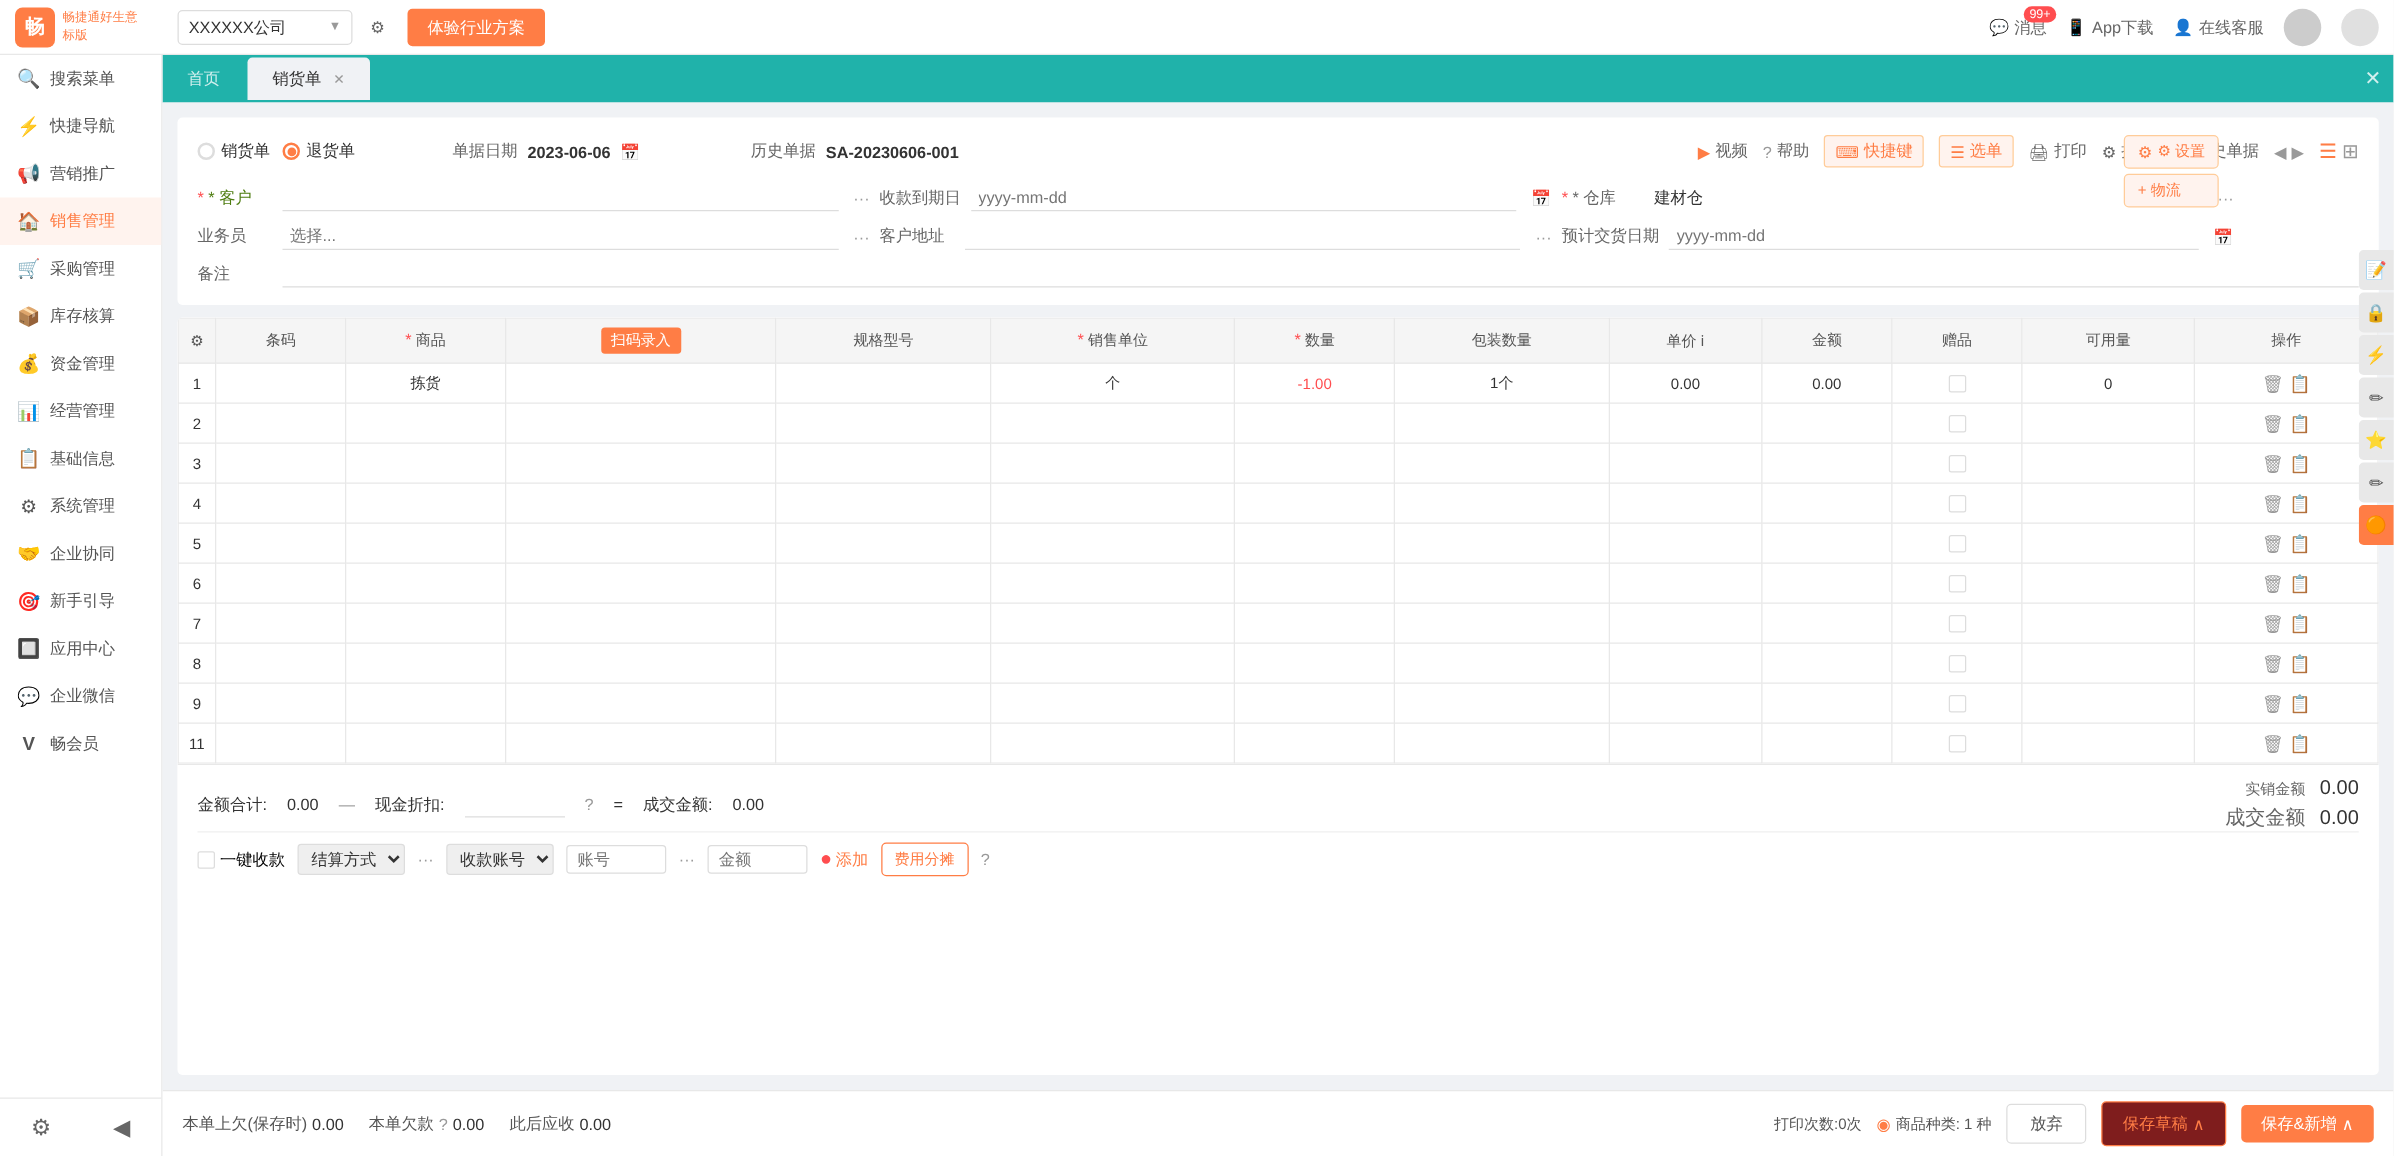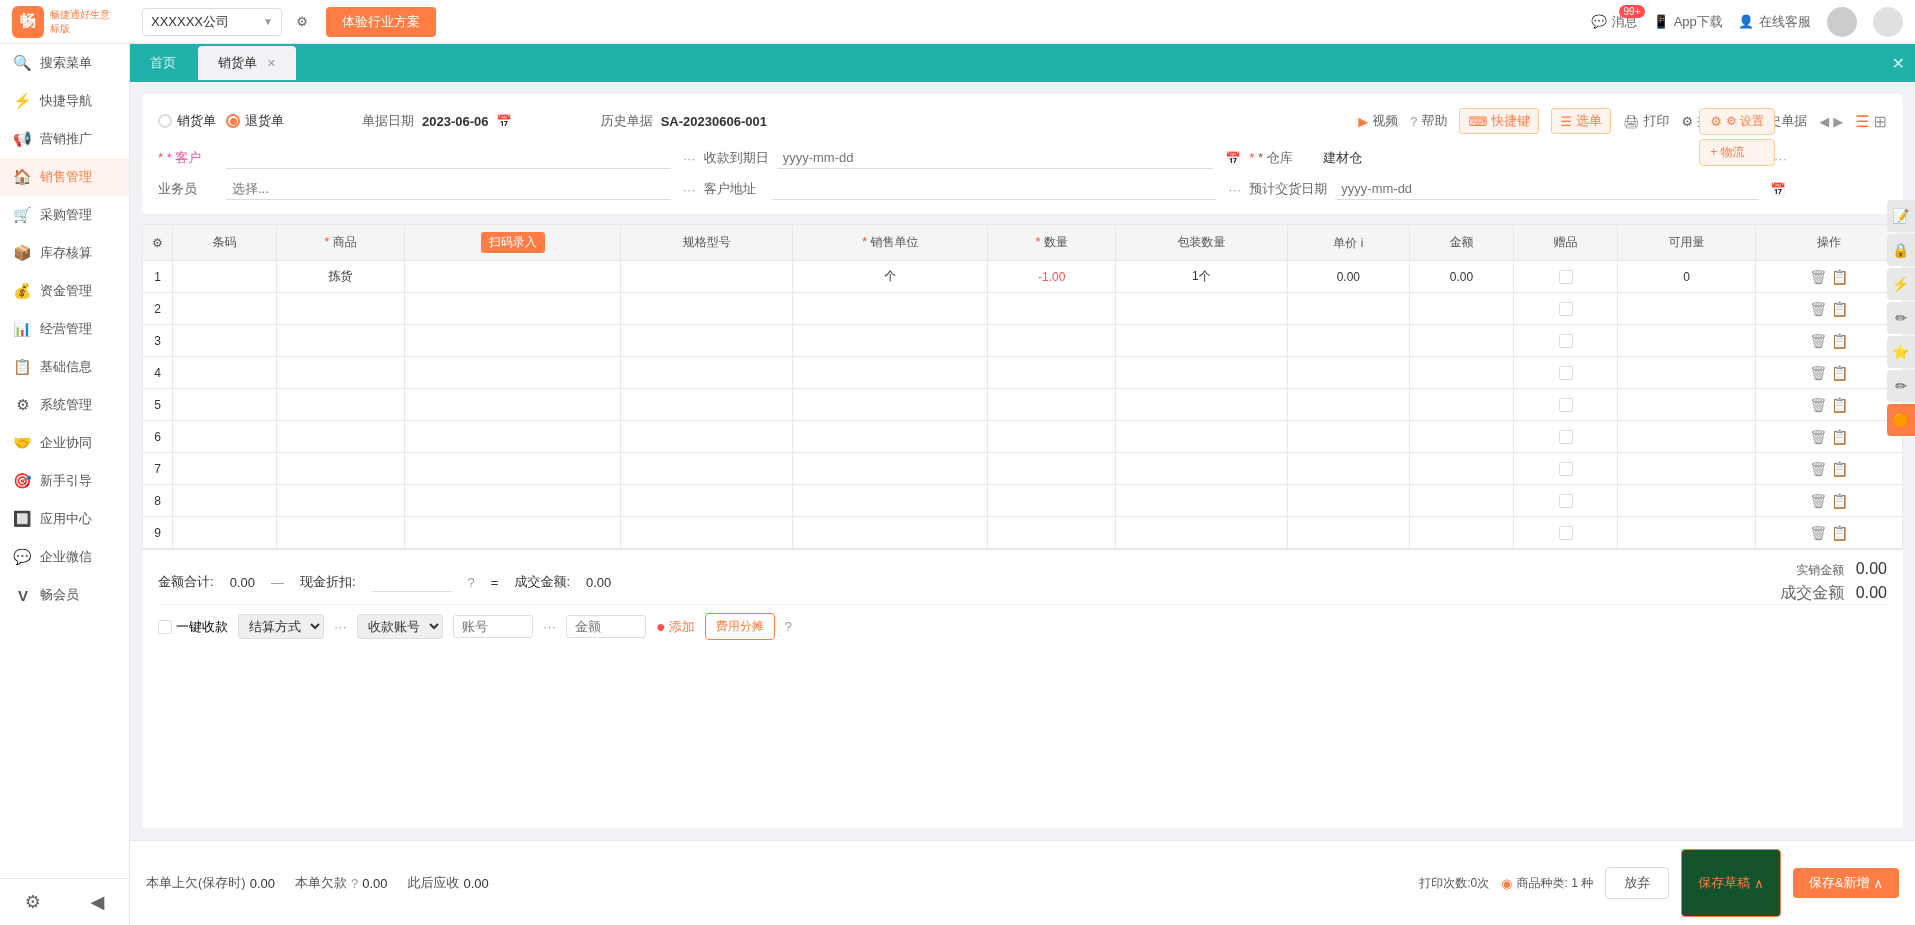--- a/index.html
+++ b/index.html
@@ -81,21 +81,21 @@
     .expense-btn { border: 1px solid #ff7d45; color: #ff7d45; background: white; border-radius: 4px; padding: 4px 10px; cursor: pointer; font-size: 12px; }
     .help-icon { color: #999; cursor: pointer; }
 
     
     .status-bar { background: #fff; border-top: 1px solid #e8e8e8; padding: 8px 16px; display: flex; align-items: center; gap: 20px; flex-shrink: 0; }
     .status-item { color: #555; font-size: 12px; display: flex; align-items: center; gap: 4px; }
     .status-item .sv { color: #333; font-weight: 500; }
     .status-right { margin-left: auto; display: flex; align-items: center; gap: 12px; }
     .product-count { color: #555; font-size: 12px; }
     .btn-abandon { border: 1px solid #ddd; background: #fff; color: #555; border-radius: 4px; padding: 6px 18px; cursor: pointer; }
-    .btn-save-draft { border: 1px solid #ff7d45; background: #14532d; color: #ff7d45; border-radius: 4px; padding: 24px 16px; cursor: pointer; display: flex; align-items: center; gap: 4px; }
+    .btn-save-draft { border: 1px solid #ff7d45; background: #7f1d1d; color: #ff7d45; border-radius: 4px; padding: 8px 16px; cursor: pointer; display: flex; align-items: center; gap: 4px; }
     .btn-save-new { background: #ff7d45; color: white; border: none; border-radius: 4px; padding: 6px 16px; cursor: pointer; display: flex; align-items: center; gap: 4px; }
     .print-count { color: #555; font-size: 12px; }
 
     
     .right-float { position: fixed; right: 0; top: 200px; display: flex; flex-direction: column; gap: 2px; }
     .rf-btn { width: 28px; background: #e8e8e8; display: flex; align-items: center; justify-content: center; padding: 8px 0; cursor: pointer; color: #555; font-size: 14px; border-radius: 4px 0 0 4px; }
 
     
     .table-wrapper { overflow-y: auto; max-height: 380px; }
 
@@ -280,21 +280,21 @@
             <div style="display:flex; gap:4px;">
               <span style="cursor:pointer; color:#ff7d45; font-size:16px;">☰</span>
               <span style="cursor:pointer; color:#999; font-size:16px;">⊞</span>
             </div>
           </div>
         </div>
 
         <div style="display:grid; grid-template-columns:1fr 1fr 1fr; gap:8px; position:relative; padding-right:100px;">
           <div class="field-row">
             <span class="field-label" style="color:#333;">
-              <span style="color:#ff4d4f;">*</span> <span style="color:#ec4899;">* 客户</span>
+              <span style="color:#ff4d4f;">*</span> <span style="color:#4d7c0f;">* 客户</span>
             </span>
             <input class="field-input" value="" style="flex: 1 1 0%; border-top: none; border-right: none; border-left: none; border-image: initial; border-bottom: 1px solid rgb(221, 221, 221); outline: none; padding: 3px 6px;">
             <span class="field-dots">···</span>
           </div>
           <div class="field-row">
             <span class="field-label" style="color:#666;">收款到期日</span>
             <input class="field-input placeholder" style="flex: 1 1 0%; border-top: none; border-right: none; border-left: none; border-image: initial; border-bottom: 1px solid rgb(221, 221, 221); outline: none; padding: 3px 6px;" placeholder="yyyy-mm-dd">
             <span class="field-cal">📅</span>
           </div>
           <div class="field-row" style="position:relative;">
@@ -327,20 +327,24 @@
             <input class="field-input" style="flex: 1 1 0%; border-top: none; border-right: none; border-left: none; border-image: initial; border-bottom: 1px solid rgb(221, 221, 221); outline: none; padding: 3px 6px;">
             <span class="field-dots">···</span>
           </div>
           <div class="field-row">
             <span class="field-label" style="color:#666;">预计交货日期</span>
             <input class="field-input placeholder" style="flex: 1 1 0%; border-top: none; border-right: none; border-left: none; border-image: initial; border-bottom: 1px solid rgb(221, 221, 221); outline: none; padding: 3px 6px;" placeholder="yyyy-mm-dd">
             <span class="field-cal">📅</span>
           </div>
         </div>
 
+        <div class="remarks-row" style="margin-top:8px;">
+          <span class="field-label" style="color:#666;">备注</span>
+          <input style="flex: 1 1 0%; border-top: none; border-right: none; border-left: none; border-image: initial; border-bottom: 1px solid rgb(221, 221, 221); outline: none; padding: 3px 6px; width: 100%;">
+        </div>
 
       </div>
 
       <div class="table-card">
         <div class="table-wrapper">
           <table class="order-table">
             <thead>
               <tr>
                 <th>⚙</th>
                 <th>条码</th>
@@ -554,20 +558,42 @@
         <div style="width:14px;height:14px;border:1px solid #ddd;border-radius:2px;margin:0 auto;"></div>
       </td>
       <td class="avail-col"></td>
       <td>
         <div class="action-icons">
           <span class="act-icon">🗑</span>
           <span class="act-icon">📋</span>
         </div>
       </td>
     </tr>
+                <tr>
+      <td class="row-num">11</td>
+      <td contenteditable="false" style=""></td>
+      <td></td>
+      <td></td>
+      <td></td>
+      <td></td>
+      <td style=""></td>
+      <td></td>
+      <td></td>
+      <td></td>
+      <td>
+        <div style="width:14px;height:14px;border:1px solid #ddd;border-radius:2px;margin:0 auto;"></div>
+      </td>
+      <td class="avail-col"></td>
+      <td>
+        <div class="action-icons">
+          <span class="act-icon">🗑</span>
+          <span class="act-icon">📋</span>
+        </div>
+      </td>
+    </tr>
               </tbody>
 
           </table>
         </div>
 
         <div class="table-footer">
           <div class="footer-amounts">
             <span>金额合计:</span>
             <span>0.00</span>
             <span class="dash-sep">—</span>

